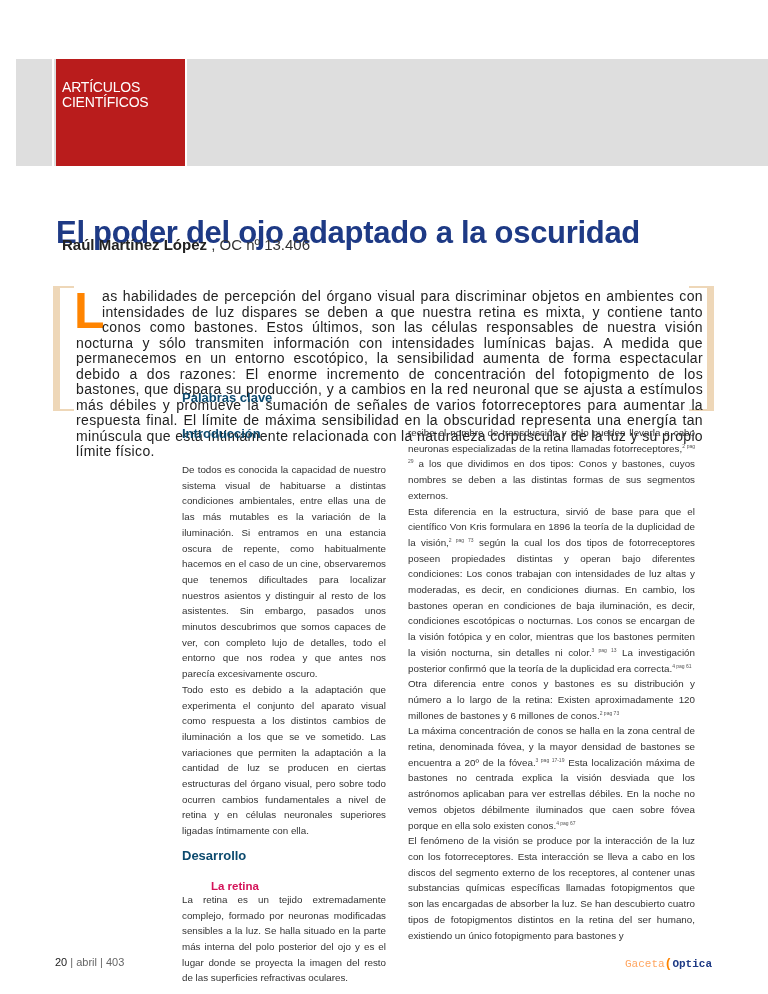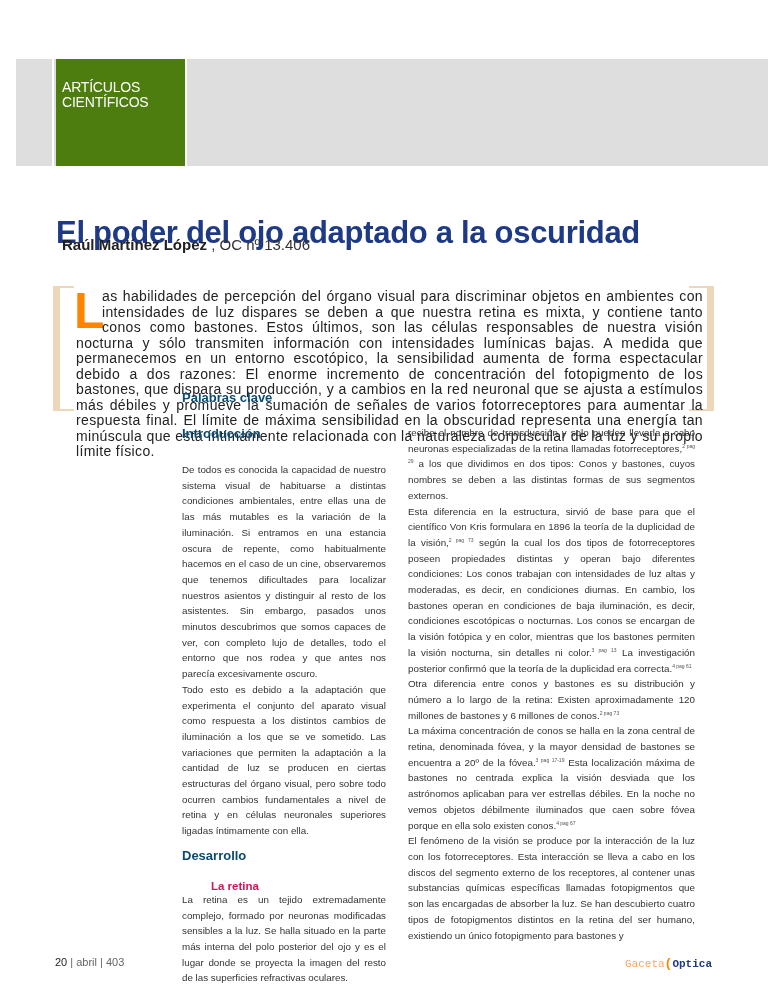--- a/index.html
+++ b/index.html
@@ -1,21 +1,21 @@
 <!DOCTYPE html>
 <html><head>
 <meta charset="utf-8">
 <style>
   * { margin:0; padding:0; box-sizing:border-box; }
   html, body { width:768px; height:994px; background:#ffffff; overflow:hidden; }
   body { position:relative; font-family:"Liberation Sans", sans-serif; color:#222; }
 
   .header-band { position:absolute; left:16px; top:59px; width:752px; height:107px; background:#dedede; }
   .header-band .left-gap { position:absolute; left:36px; top:0; width:2px; height:107px; background:#ffffff; }
-  .section-tab { position:absolute; left:56px; top:59px; width:131px; height:107px; background:#4d7c0f; border-right:2px solid #fff; }
+  .section-tab { position:absolute; left:56px; top:59px; width:131px; height:107px; background:#b91c1c; border-right:2px solid #fff; }
   .section-tab span { display:block; position:absolute; left:6px; top:21px; color:#ffffff; font-size:14px; line-height:15px; letter-spacing:-0.2px; }
 
   .title { position:absolute; left:56px; top:183px; font-size:31px; font-weight:bold; color:#1e3a85; letter-spacing:-0.3px; white-space:nowrap;margin-top:32px; }
   .byline { position:absolute; left:62px; top:236px; font-size:15px; color:#333; white-space:nowrap; }
   .byline b { color:#222; }
 
   .abstract-bracket-left { position:absolute; left:53px; top:286px; width:21px; height:125px; border-left:7px solid #eed7b8; border-top:2px solid #eed7b8; border-bottom:2px solid #eed7b8; }
   .abstract-bracket-right { position:absolute; left:689px; top:286px; width:25px; height:125px; border-right:7px solid #eed7b8; border-top:2px solid #eed7b8; border-bottom:2px solid #eed7b8; }
 
   .dropcap { position:absolute; left:74px; top:286px; font-size:50px; line-height:50px; color:#ff8400; font-weight:bold; }

